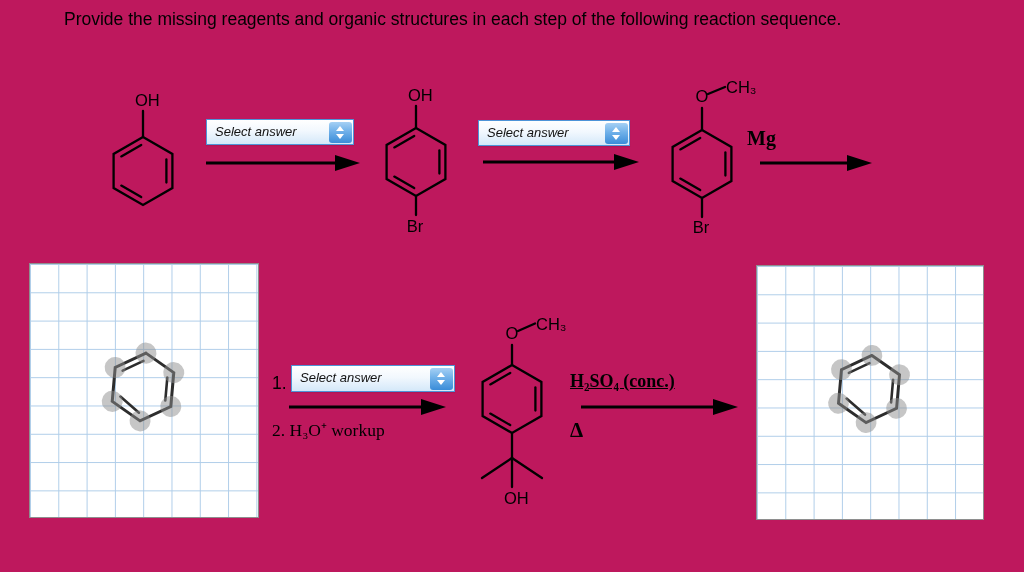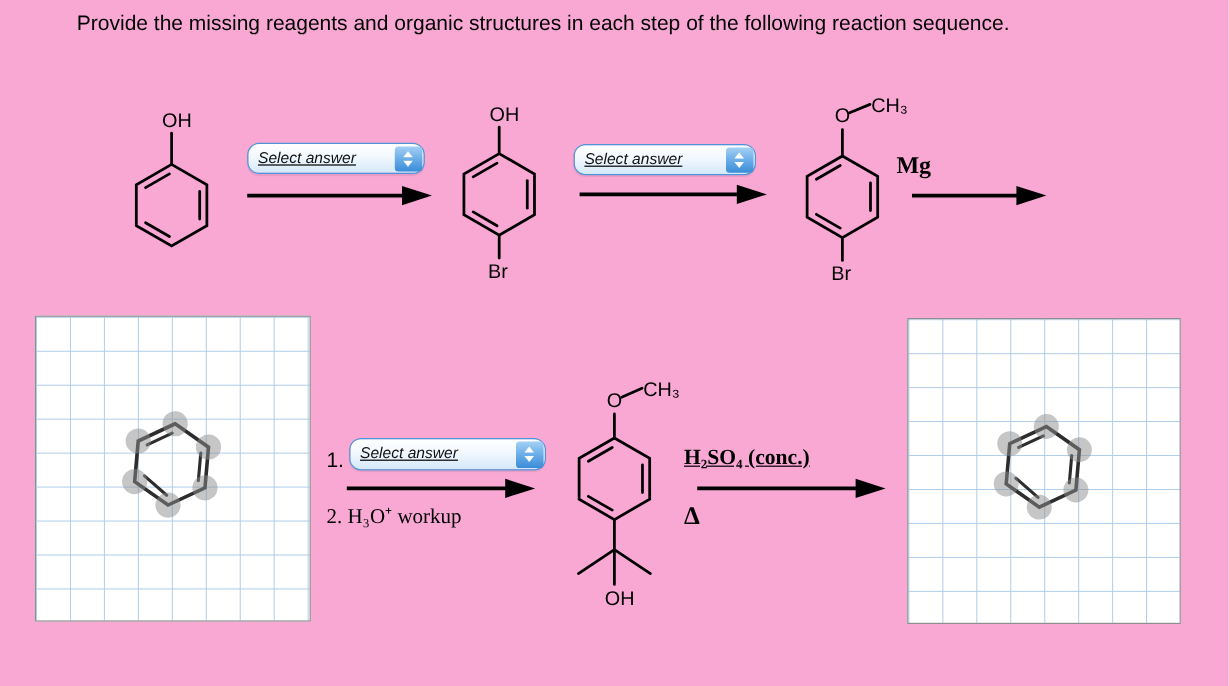--- a/index.html
+++ b/index.html
@@ -1,34 +1,33 @@
 <!DOCTYPE html>
 <html><head>
 <meta charset="utf-8">
 <style>
   html,body { margin:0; padding:0; background:#fff; }
   #stage {
-    position:relative; width:1024px; height:572px; background:#f9a8d4;
+    position:relative; width:1024px; height:572px; background:#be185d;
     font-family:"Liberation Sans","DejaVu Sans",sans-serif; overflow:hidden;
   }
   .abs { position:absolute; }
   #title { left:64px; top:9px; font-size:17.5px; color:#000; white-space:nowrap; }
 
   
   svg.mol { overflow:visible; }
   svg.mol line, svg.mol polyline { stroke:#000; stroke-width:2.3; stroke-linecap:round; fill:none; }
   svg.mol text { font-family:"Liberation Sans","DejaVu Sans",sans-serif; font-size:16.5px; fill:#000; }
 
   
   .dropdown {
     display:flex; align-items:stretch; box-sizing:border-box;
-    border:1px solid #4e94d8; border-radius:10px;
+    border:1px solid #4e94d8; border-radius:0;
     background:linear-gradient(to bottom,#ffffff 0%,#f2f8fe 45%,#d4e8f9 100%);
     box-shadow:0 1px 1px rgba(0,0,0,0.08);
-    text-decoration:underline;
   }
   .dropdown .dd-label {
     flex:1; font-style:italic; font-size:13px; color:#111;
     padding:4px 0 0 8px; white-space:nowrap; overflow:hidden;
   }
   .dropdown .dd-spinner {
     width:23px; margin:1.5px; border-radius:3px;
     background:linear-gradient(to bottom,#a5d0f4 0%,#6fb0e9 45%,#3a8cd8 100%);
     display:flex; flex-direction:column; align-items:center; justify-content:center;
   }

